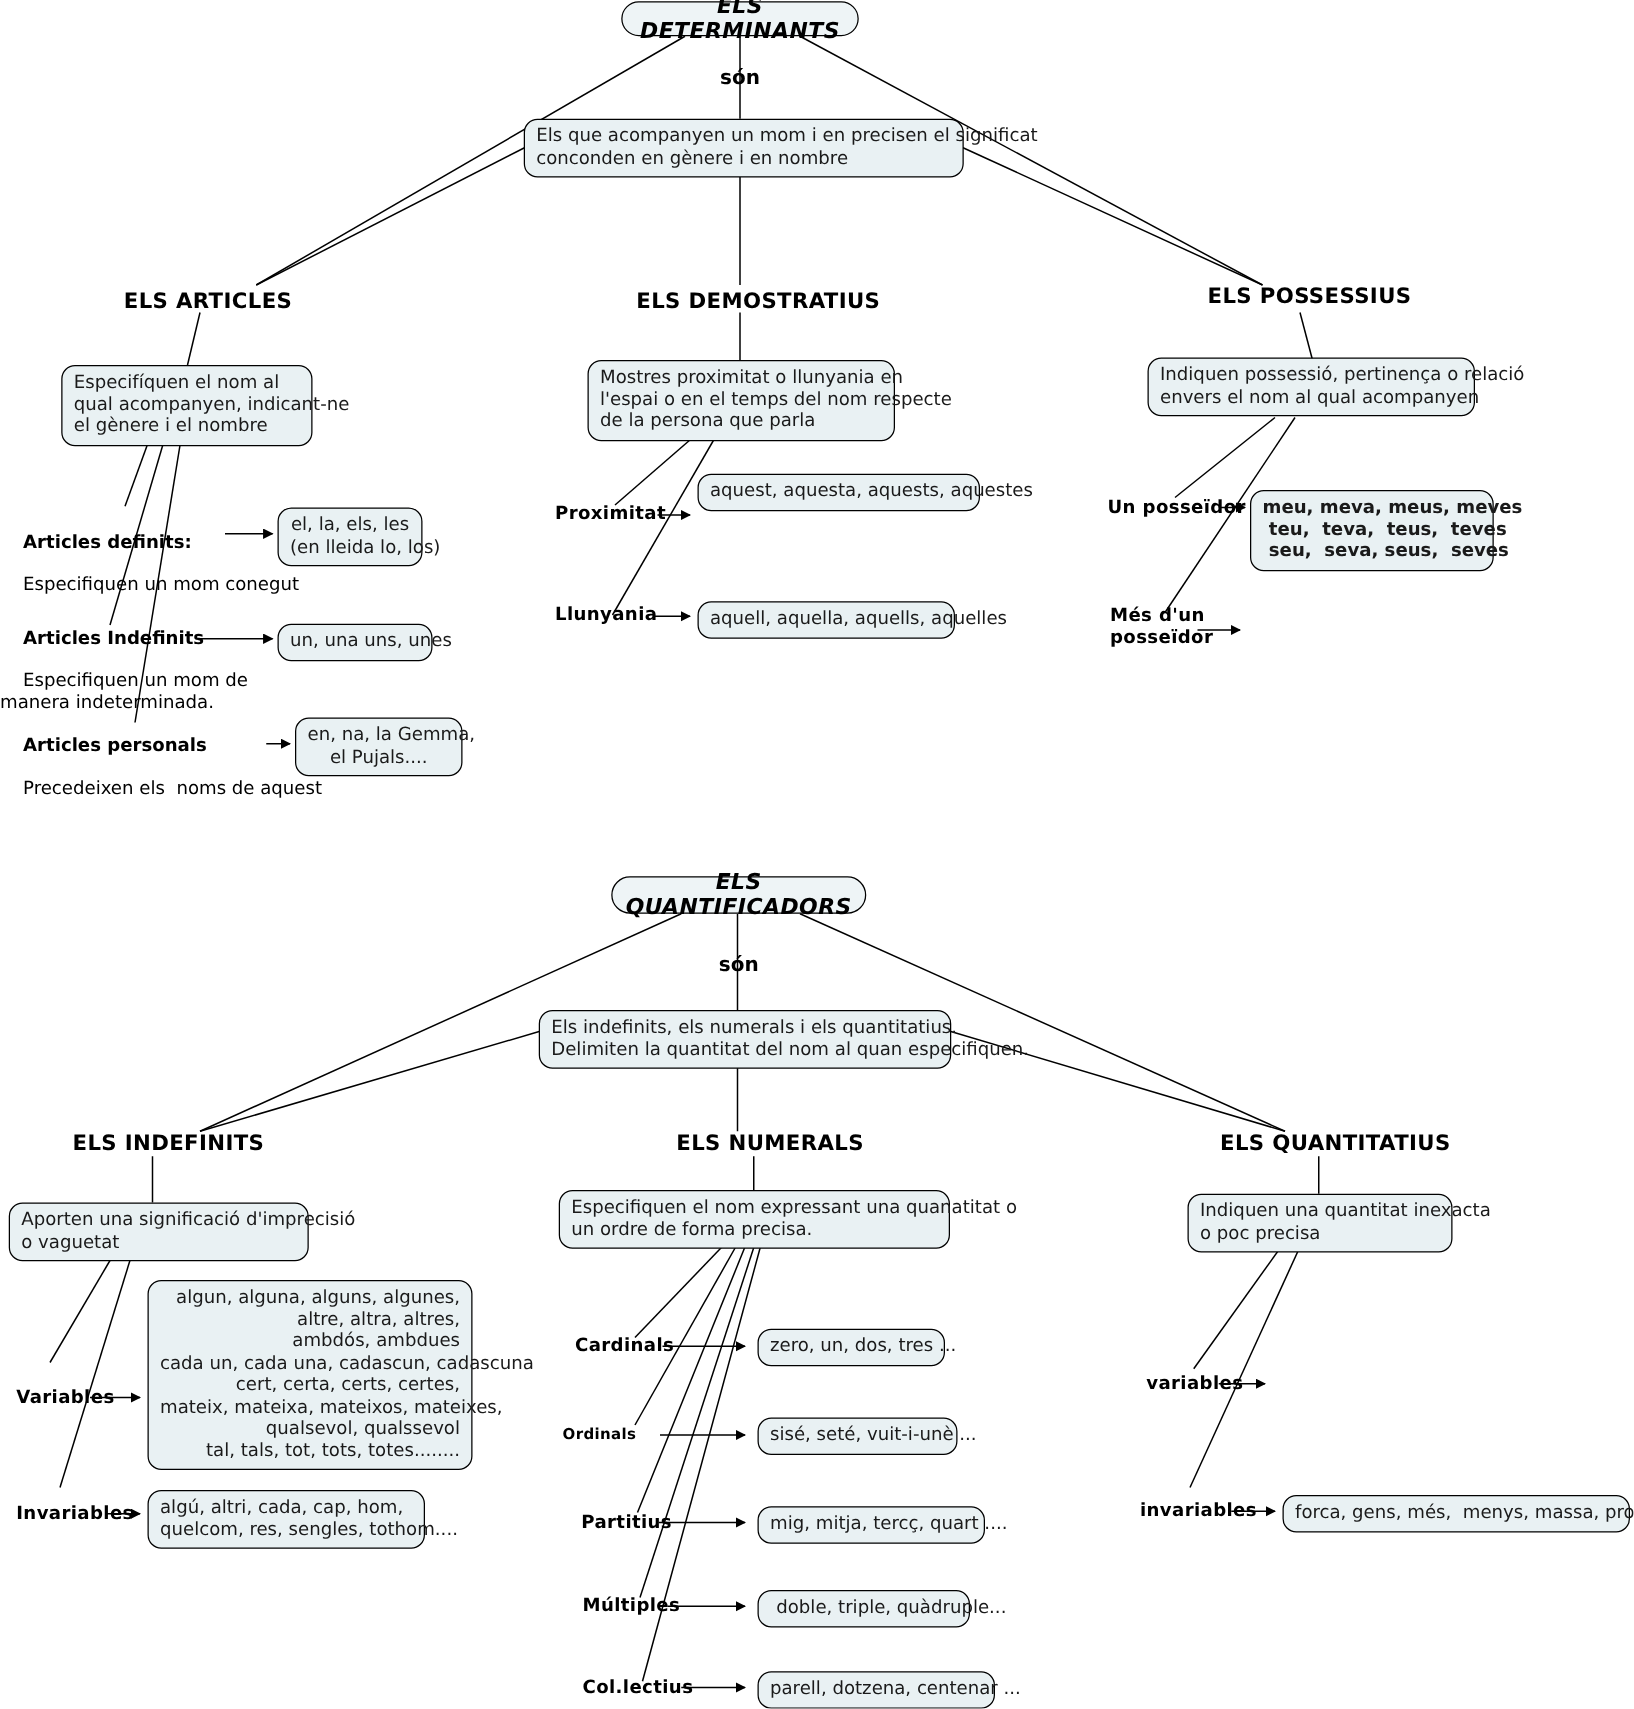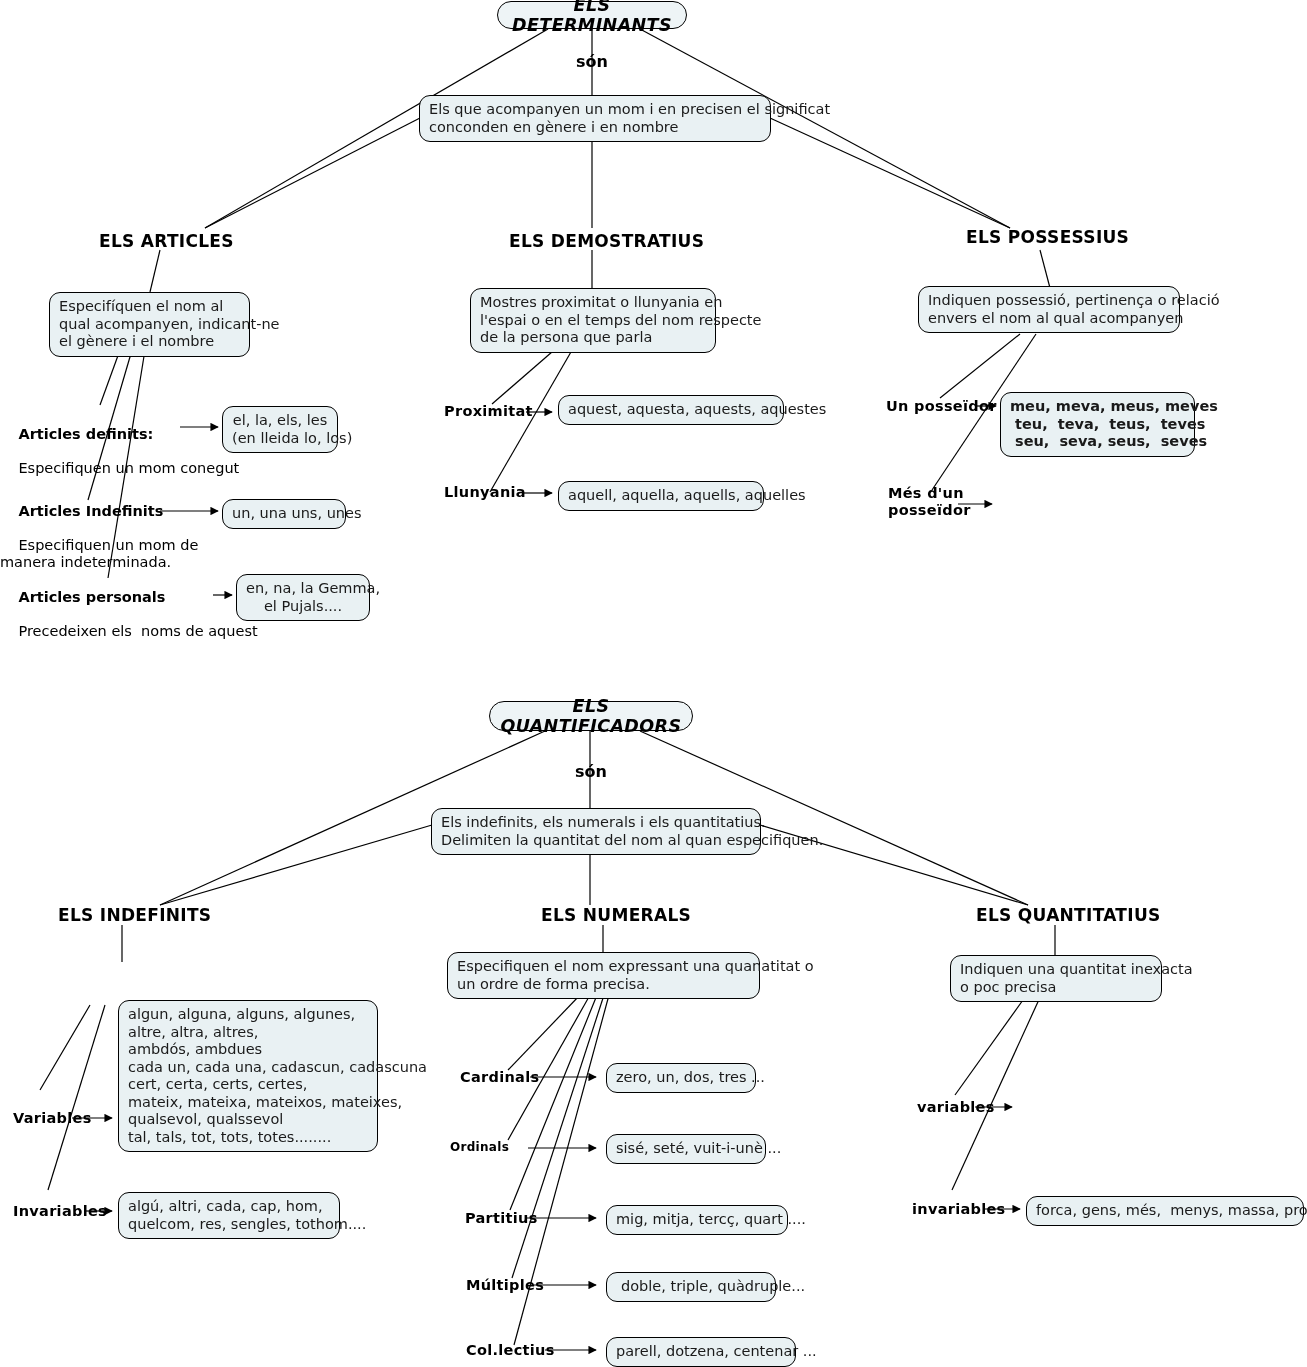--- a/index.html
+++ b/index.html
@@ -191,21 +191,21 @@
   <div class="node center" style="left:236px;top:574px;width:134px;">en, na, la Gemma,
 el Pujals....</div>
 
   <div class="heading" style="left:509px;top:231px;">ELS DEMOSTRATIUS</div>
 
   <div class="node" style="left:470px;top:288px;width:246px;">Mostres proximitat o llunyania en
 l'espai o en el temps del nom respecte
 de la persona que parla</div>
 
   <div class="heading" style="left:444px;top:403px;font-size:14.5px;">Proximitat</div>
-  <div class="node center" style="left:558px;top:395px;width:226px;">aquest, aquesta, aquests, aquestes</div>
+  <div class="node center" style="left:558px;top:379px;width:226px;">aquest, aquesta, aquests, aquestes</div>
 
   <div class="heading" style="left:444px;top:484px;font-size:14.5px;">Llunyania</div>
   <div class="node center" style="left:558px;top:481px;width:206px;">aquell, aquella, aquells, aquelles</div>
 
   <div class="heading" style="left:966px;top:227px;">ELS POSSESSIUS</div>
 
   <div class="node" style="left:918px;top:286px;width:262px;">Indiquen possessió, pertinença o relació
 envers el nom al qual acompanyen</div>
 
   <div class="heading" style="left:886px;top:398px;font-size:14.5px;">Un posseïdor</div>
@@ -218,23 +218,25 @@
 
   <div class="title-node" style="left:489px;top:701px;width:204px;height:30px;">ELS QUANTIFICADORS</div>
 
   <div class="link-label" style="left:575px;top:762px;">són</div>
 
   <div class="node" style="left:431px;top:808px;width:330px;">Els indefinits, els numerals i els quantitatius.
 Delimiten la quantitat del nom al quan especifiquen.</div>
 
   <div class="heading" style="left:58px;top:905px;">ELS INDEFINITS</div>
 
+  <div class="node" style="left:7px;top:962px;width:240px;">Aporten una significació d'imprecisió
+o vaguetat</div>
 
   <div class="heading" style="left:13px;top:1110px;font-size:14.5px;">Variables</div>
-  <div class="node" style="left:118px;top:1000px;width:260px;">algun, alguna, alguns, algunes,
+  <div class="node" style="left:118px;top:1024px;width:260px;text-align:right;">algun, alguna, alguns, algunes,
 altre, altra, altres,
 ambdós, ambdues
 cada un, cada una, cadascun, cadascuna
 cert, certa, certs, certes,
 mateix, mateixa, mateixos, mateixes,
 qualsevol, qualssevol
 tal, tals, tot, tots, totes........</div>
 
   <div class="heading" style="left:13px;top:1203px;font-size:14.5px;">Invariables</div>
   <div class="node" style="left:118px;top:1192px;width:222px;">algú, altri, cada, cap, hom,

